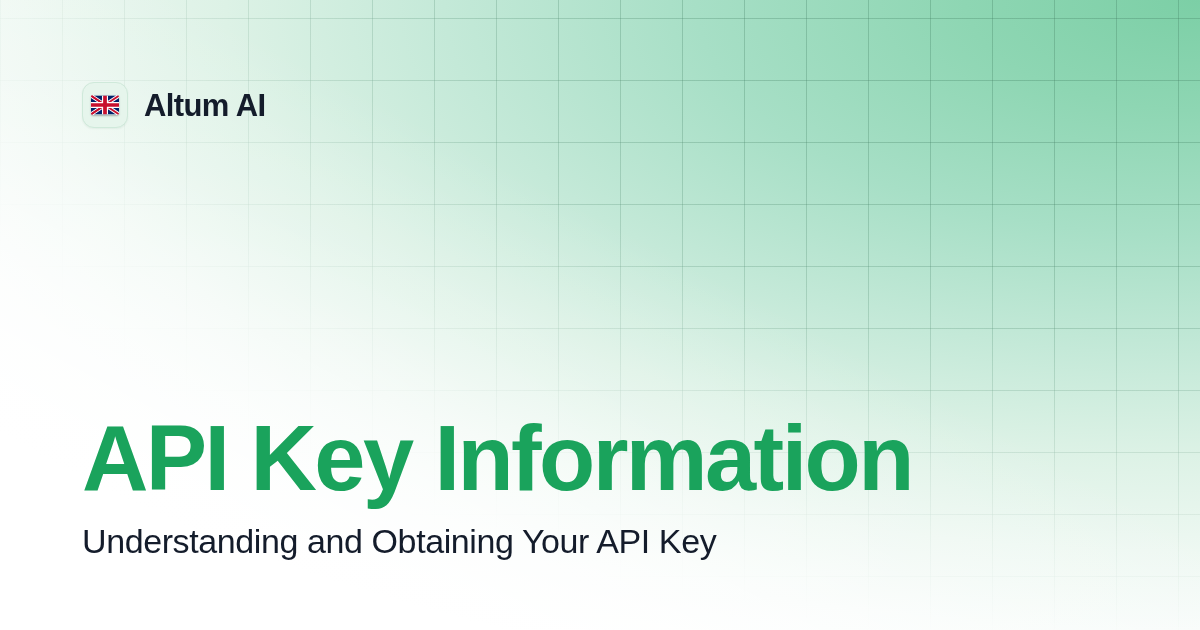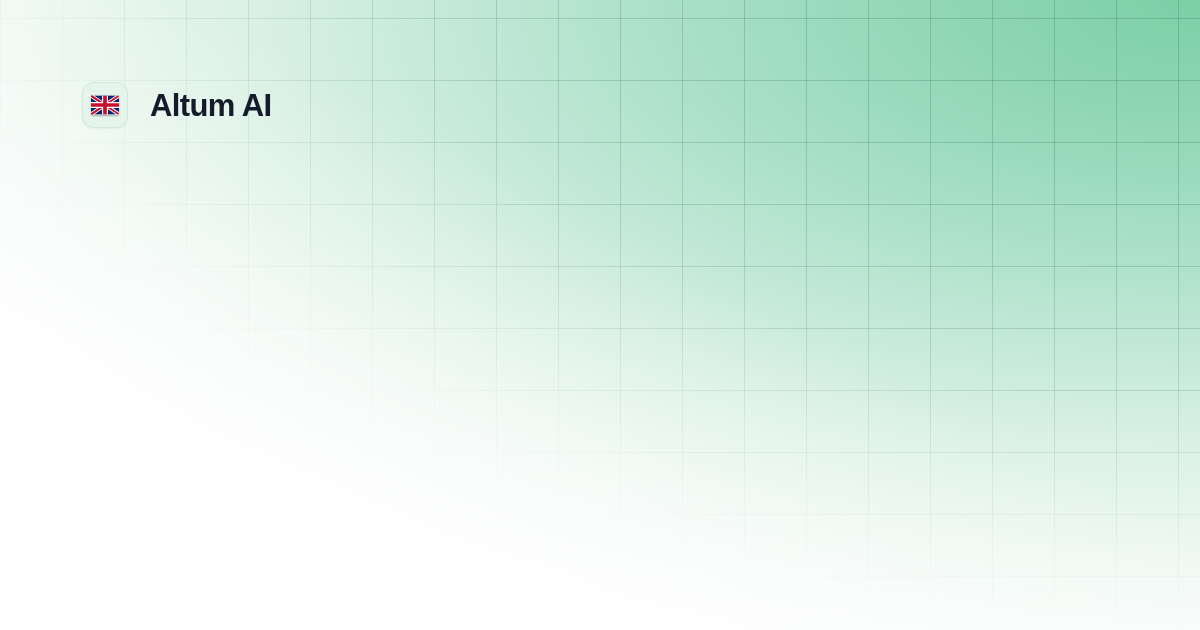--- a/index.html
+++ b/index.html
@@ -80,21 +80,21 @@
     pointer-events:none;
   }
 
   
   .brand {
     position:absolute;
     left:82px;
     top:82px;
     display:flex;
     align-items:center;
-    gap:22px;
+    gap:16px;
   }
 
   .flag-badge {
     width:46px;
     height:46px;
     border-radius:12px;
     background:#e6f5ec;
     border:1px solid #cfe9da;
     display:flex;
     align-items:center;
@@ -164,14 +164,18 @@
         <path d="M0,0 L60,40 M60,0 L0,40" stroke="#C8102E" stroke-width="4" clip-path="polygon(0 0, 50% 0, 50% 100%, 0 100%)"></path>
         <path d="M0,0 L60,40" stroke="#C8102E" stroke-width="4"></path>
         <path d="M60,0 L0,40" stroke="#C8102E" stroke-width="4"></path>
         <path d="M30,0 V40 M0,20 H60" stroke="#ffffff" stroke-width="13"></path>
         <path d="M30,0 V40 M0,20 H60" stroke="#C8102E" stroke-width="8"></path>
       </svg>
     </span>
     <span class="brand-name">Altum AI</span>
   </div>
 
+  <div class="headline-block">
+    <h1 class="page-title">API Key Information</h1>
+    <p class="page-subtitle">Understanding and Obtaining Your API Key</p>
+  </div>
 
 </div>
 
 </body></html>

